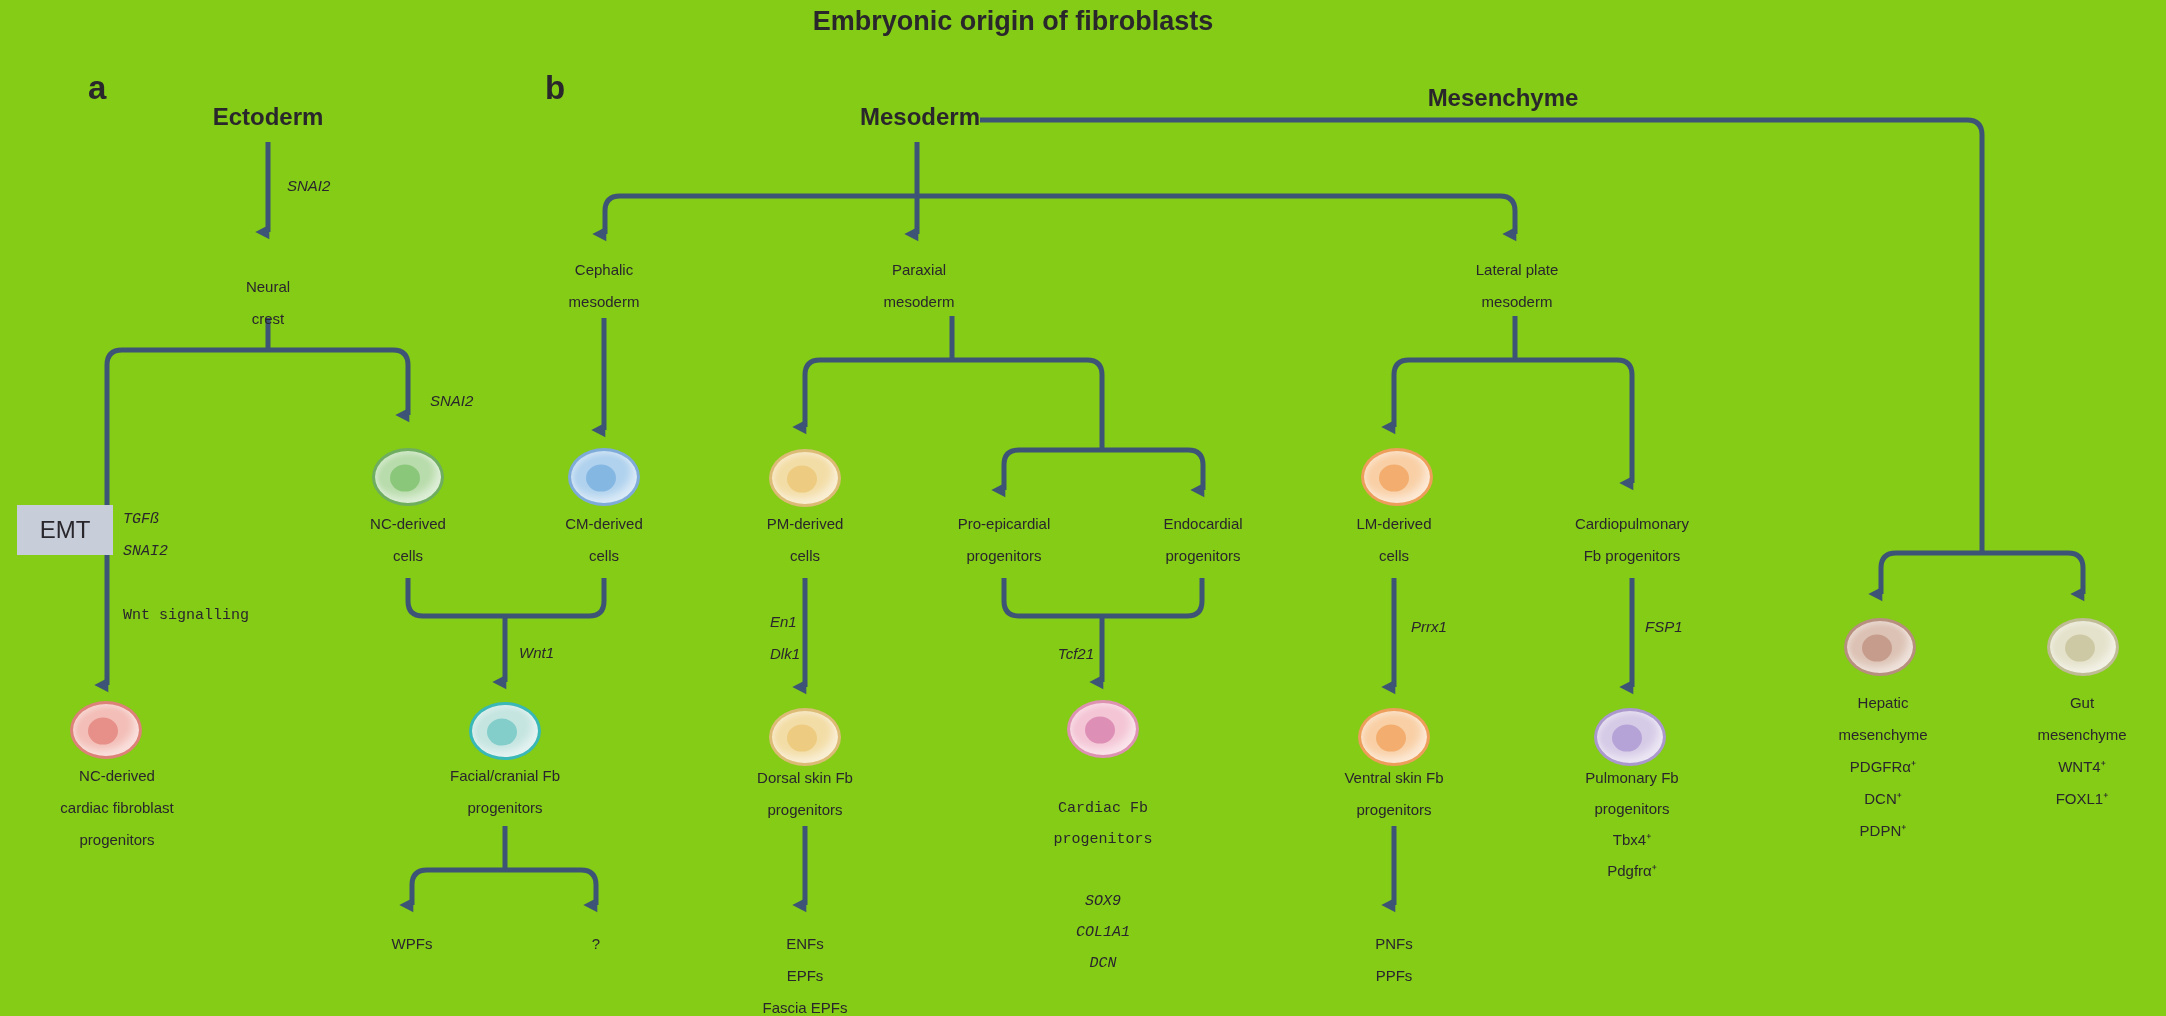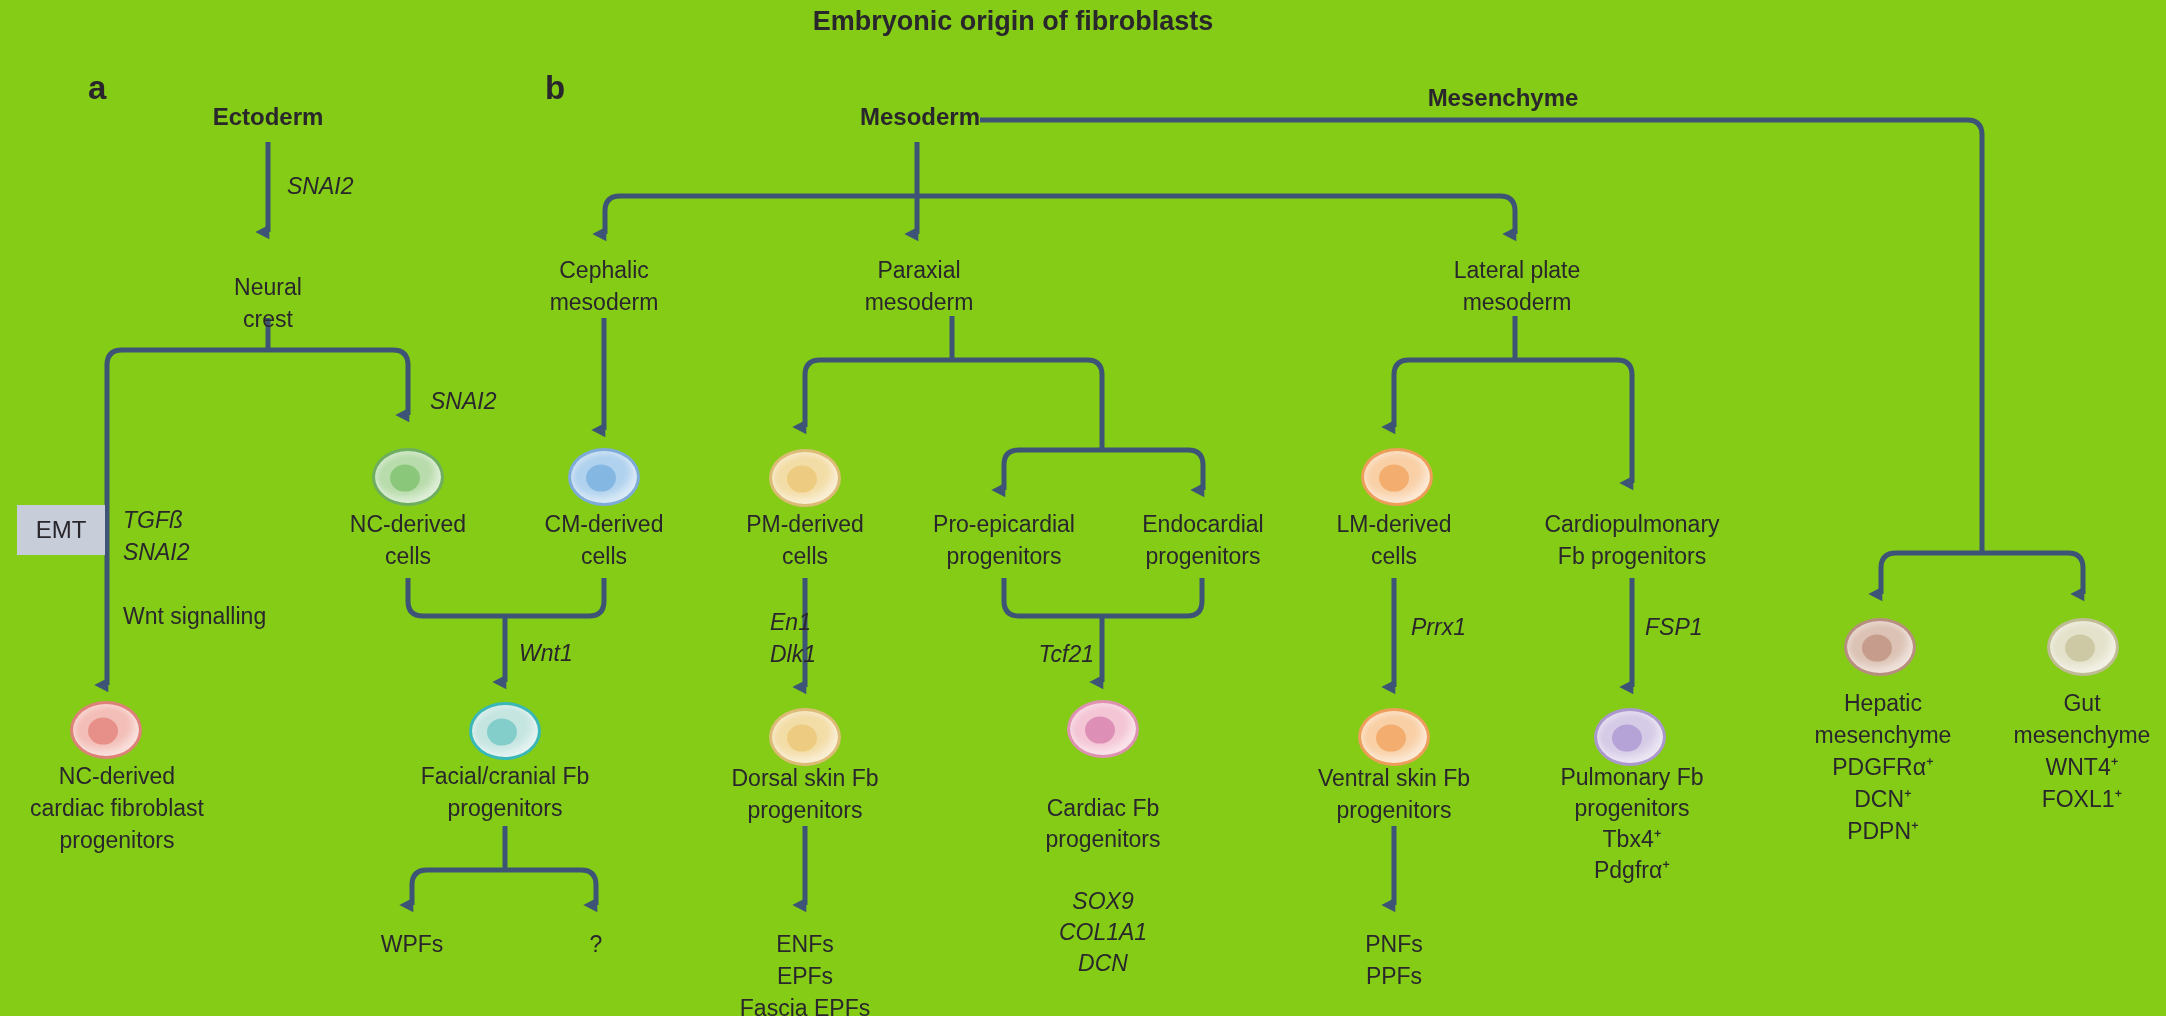--- a/index.html
+++ b/index.html
@@ -1,36 +1,36 @@
 <!DOCTYPE html>
 <html style="--arrow: #3d5476; --emt-bg: #c7cdd9; --ink: #29262c;"><head>
 <meta charset="utf-8">
 <style>
   html,body{margin:0;padding:0;background:#ffffff;}
   #stage{position:relative;width:2166px;height:1016px;background:#84cc16;
          font-family:"Liberation Sans", sans-serif;color:var(--ink,#29262c);overflow:hidden;}
   svg#connectors{position:absolute;left:0;top:0;width:2166px;height:1016px;}
   svg#connectors path{stroke:var(--arrow,#3d5476);stroke-width:5;fill:none;stroke-linejoin:round;}
   svg#connectors marker path{fill:var(--arrow,#3d5476);stroke:none;}
-  .lbl{position:absolute;font-size:23px;line-height:32px;text-align:center;
+  .lbl{position:absolute;font-size:15px;line-height:32px;text-align:center;
        transform:translateX(-50%);white-space:pre-line;}
   .left{transform:none;text-align:left;}
   .rightend{transform:translateX(-100%);text-align:right;}
   .it{font-style:italic;}
   .head{font-weight:bold;font-size:24px;}
   .title{font-weight:bold;font-size:27px;}
   .panel{font-weight:bold;font-size:33px;transform:none;text-align:left;}
   .lh31{line-height:31px;text-align:center;}
-  .stack > span{display:block;white-space:pre-line;}
+  .stack > span{display:block;white-space:pre-line;font-family:Liberation Mono, monospace;}
   .cell{position:absolute;width:66px;height:52px;border:3px solid;border-radius:50%;
         transform:translate(-50%,-50%);
         box-shadow:inset -5px -6px 9px rgba(255,255,255,.55), inset 2px 3px 5px rgba(255,255,255,.35);}
   .nucleus{position:absolute;left:50%;top:50%;width:30px;height:27px;border-radius:50%;
            transform:translate(-60%,-46%);}
-  .emt-box{position:absolute;left:17px;top:505px;width:88px;height:50px;background:var(--emt-bg,#c7cdd9);
+  .emt-box{position:absolute;left:17px;top:505px;width:96px;height:50px;background:var(--emt-bg,#c7cdd9);
            display:flex;align-items:center;justify-content:center;font-size:24px;}
 </style>
 </head>
 <body>
 
 <div id="stage">
 
   <svg id="connectors" viewBox="0 0 2166 1016" xmlns="http://www.w3.org/2000/svg">
     <defs>
       <marker id="ah" viewBox="0 0 12 12" refX="6" refY="1.5" markerWidth="3.4" markerHeight="3.2" orient="auto" markerUnits="strokeWidth">

